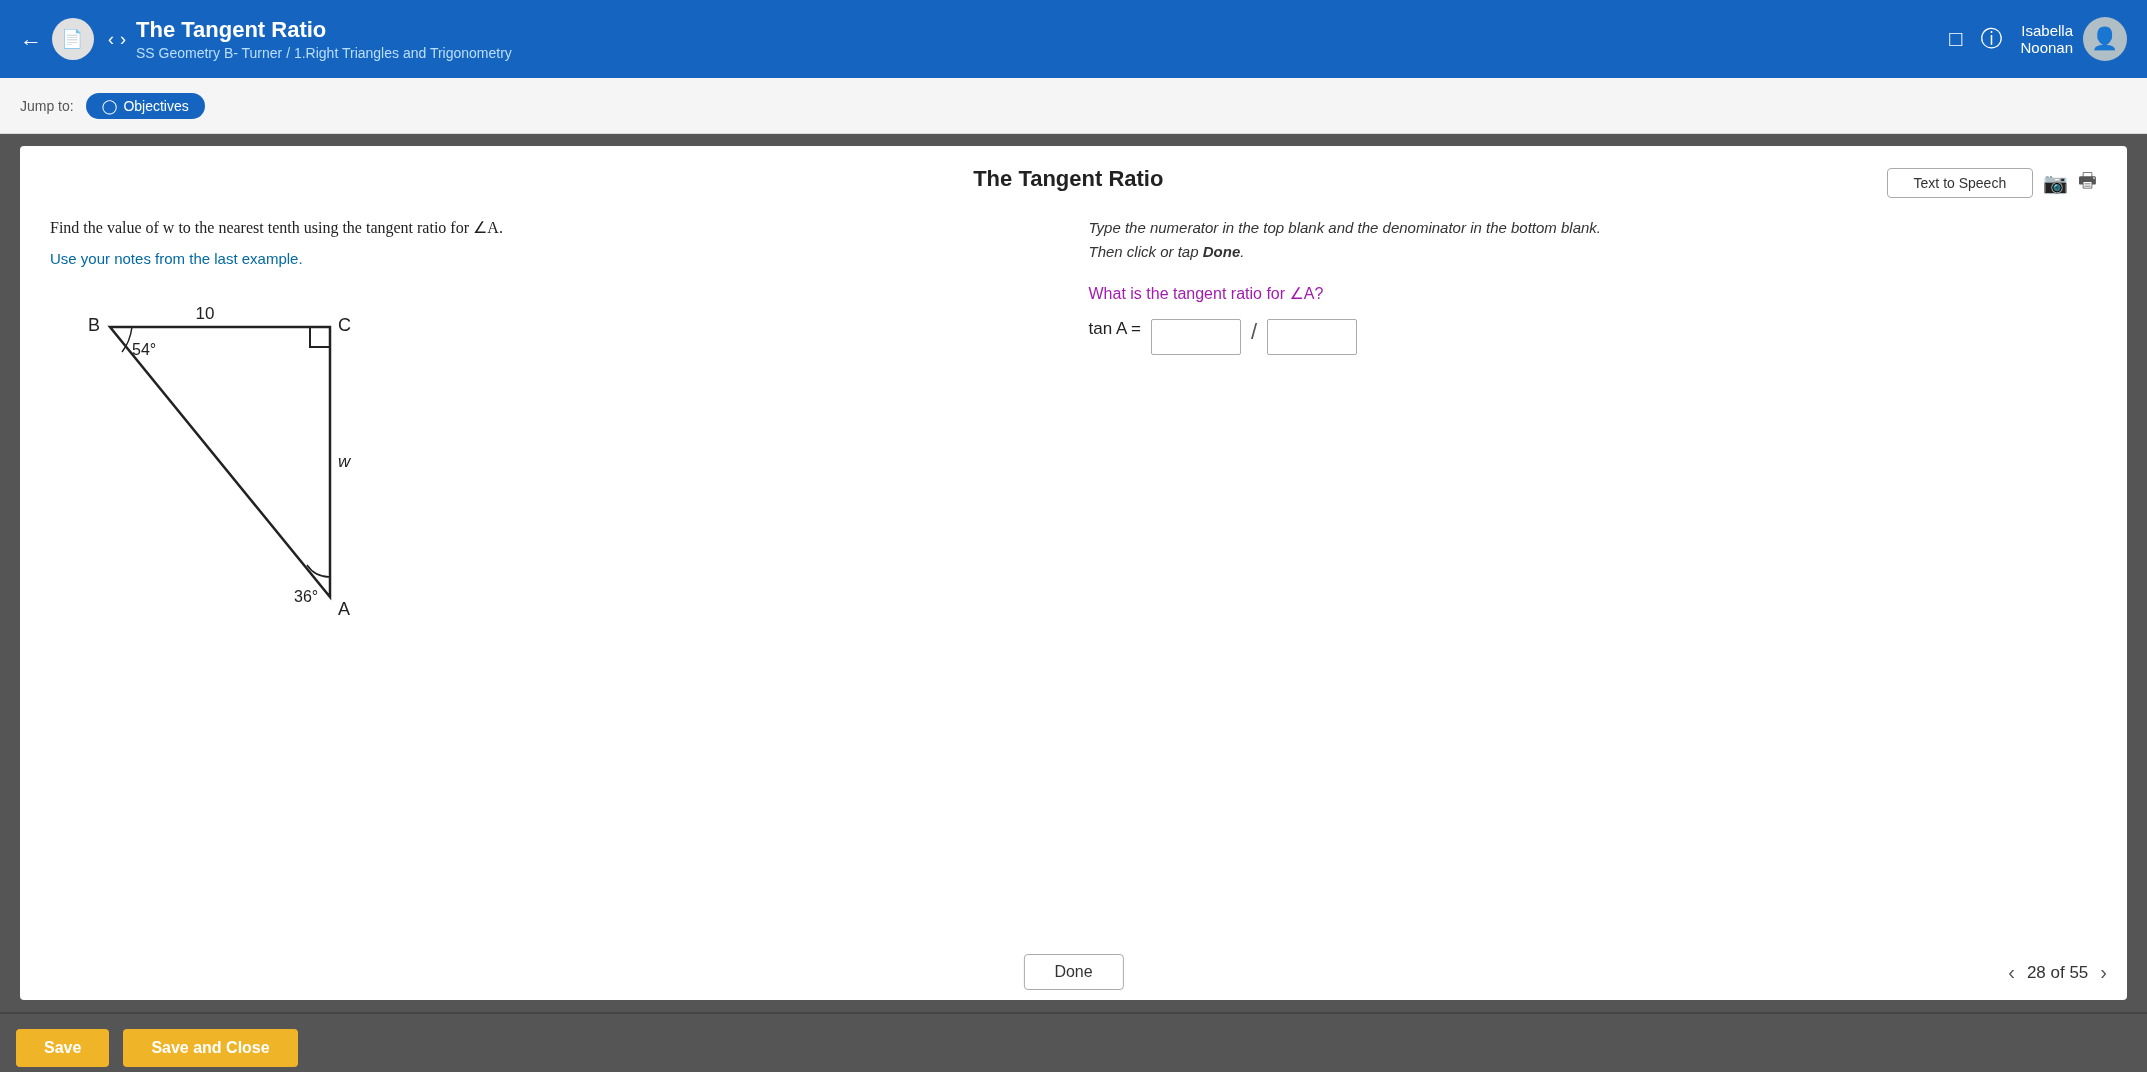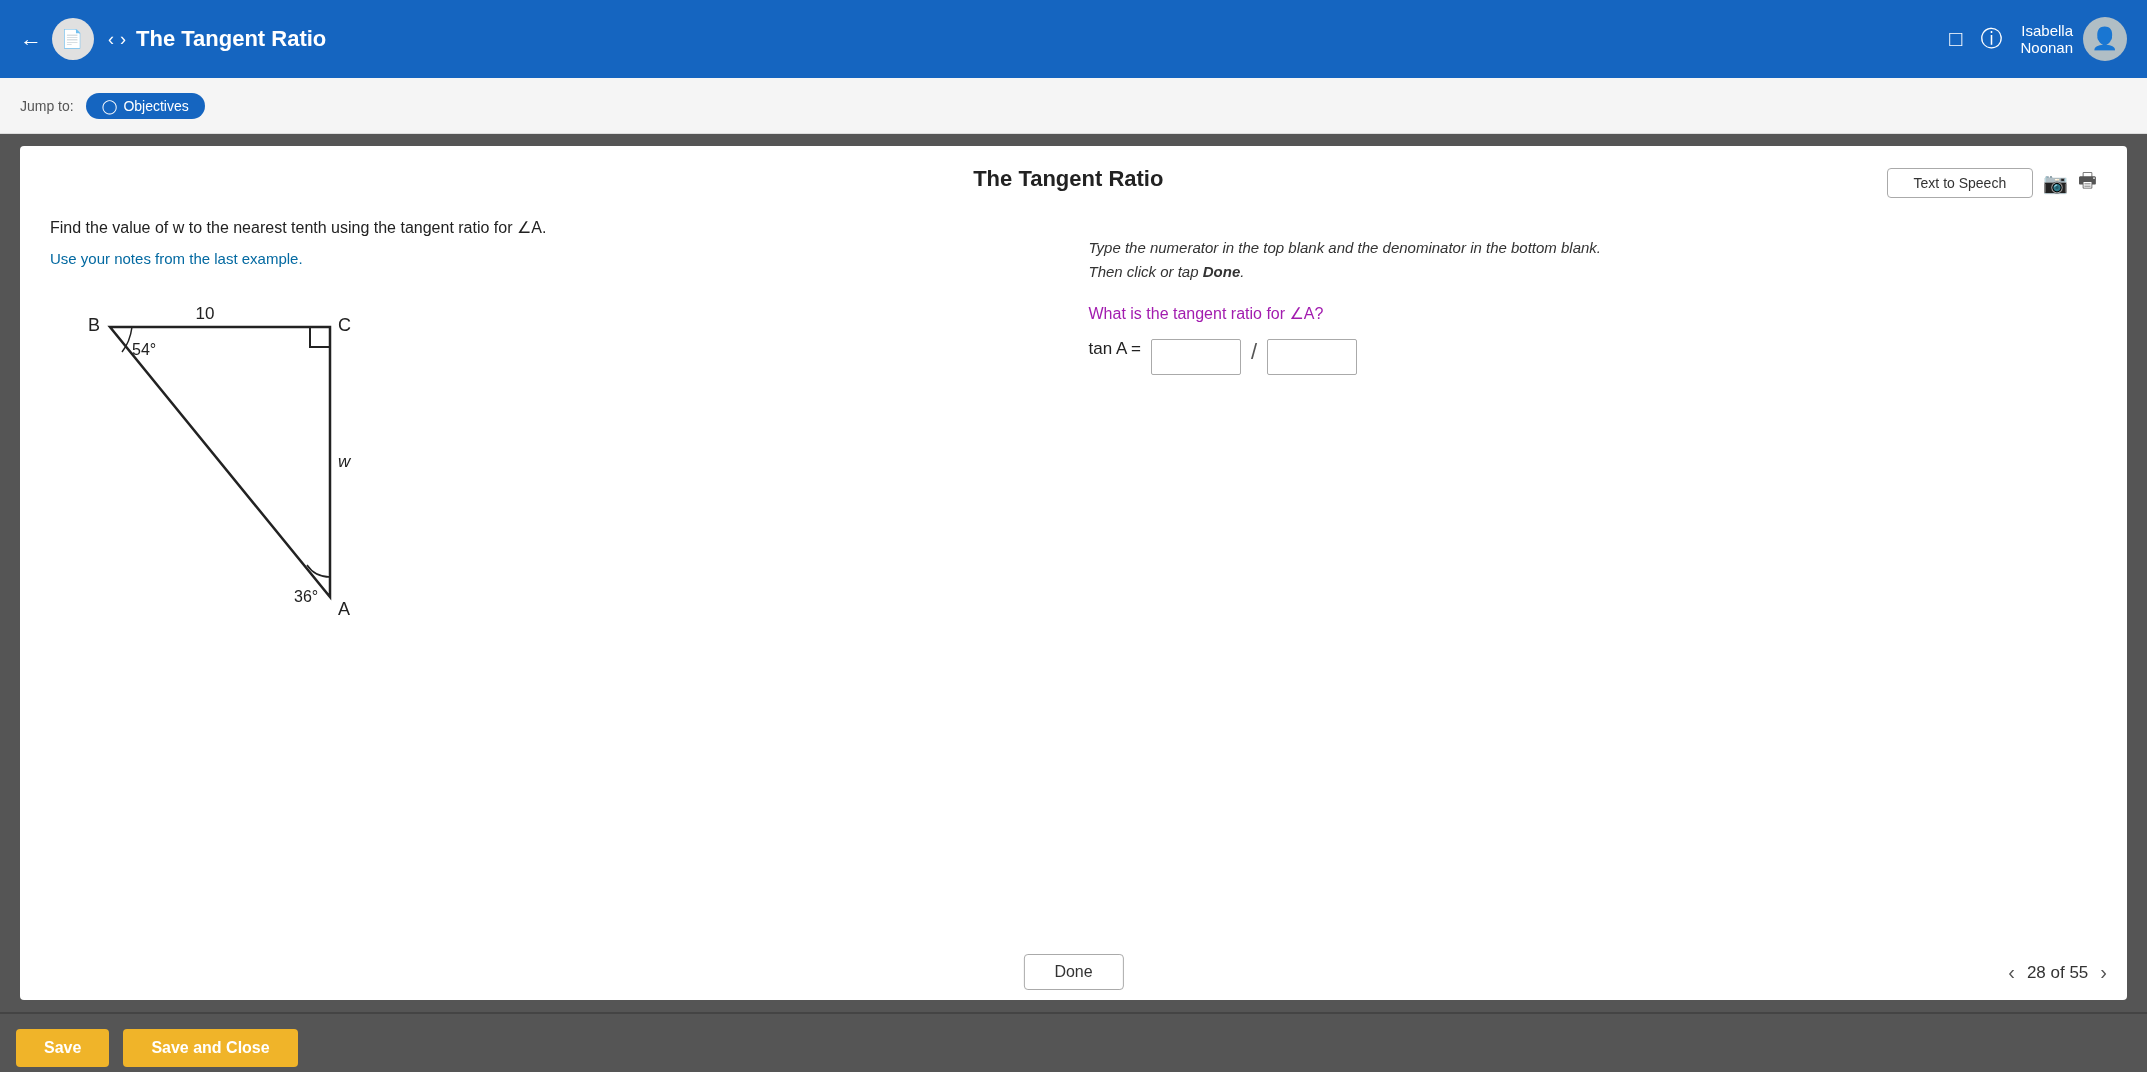--- a/index.html
+++ b/index.html
@@ -174,20 +174,21 @@
     
     #left-section {
       flex: 1;
       position: relative;
     }
     #problem-text {
       font-size: 16px;
       color: #222;
       margin-bottom: 10px;
       line-height: 1.5;
+      font-family: Liberation Serif, serif;
     }
     #use-notes {
       font-size: 15px;
       color: #0369a1;
       margin-bottom: 20px;
     }
     #triangle-area {
       position: relative;
       width: 360px;
       height: 340px;
@@ -204,21 +205,20 @@
       flex: 1;
       position: relative;
     }
     #instruction-text {
       font-style: italic;
       font-size: 15px;
       color: #333;
       line-height: 1.6;
       margin-bottom: 20px;
       max-width: 520px;
-      margin-top: 20px;
     }
     #instruction-text b { font-weight: bold; }
     #question-text {
       font-size: 16px;
       color: #a21caf;
       margin-bottom: 16px;
     }
     #tan-equation {
       display: flex;
       align-items: flex-start;
@@ -322,20 +322,21 @@
 
 <div id="header">
   <button id="back-btn">←</button>
   <div id="doc-icon">📄</div>
   <div id="nav-arrows">
     <button style="background:none;border:none;color:white;font-size:18px;cursor:pointer;">‹</button>
     <button style="background:none;border:none;color:white;font-size:18px;cursor:pointer;">›</button>
   </div>
   <div id="title-block">
     <div id="app-title">The Tangent Ratio</div>
+    <div id="breadcrumb">SS Geometry B- Turner / 1.Right Triangles and Trigonometry</div>
   </div>
   <div id="header-actions">
     <button id="window-btn">□</button>
     <button id="help-btn">ⓘ</button>
     <div id="user-block">
       <div id="user-name">
         <div>Isabella</div>
         <div>Noonan</div>
       </div>
       <div id="user-avatar">👤</div>

